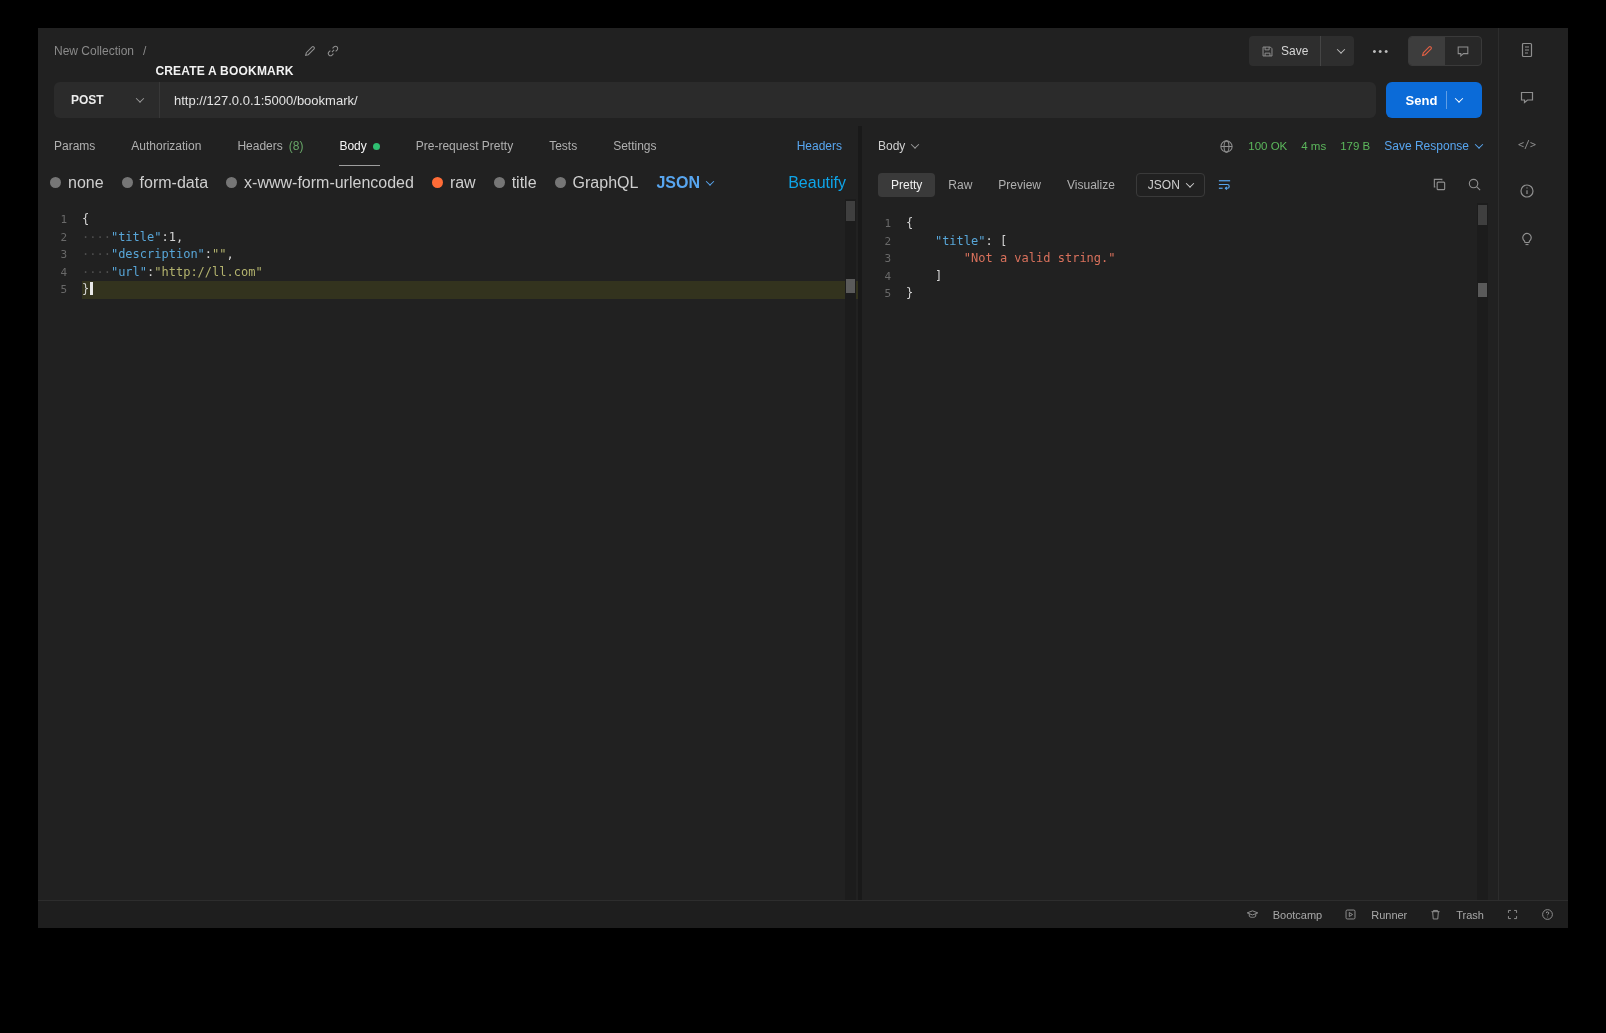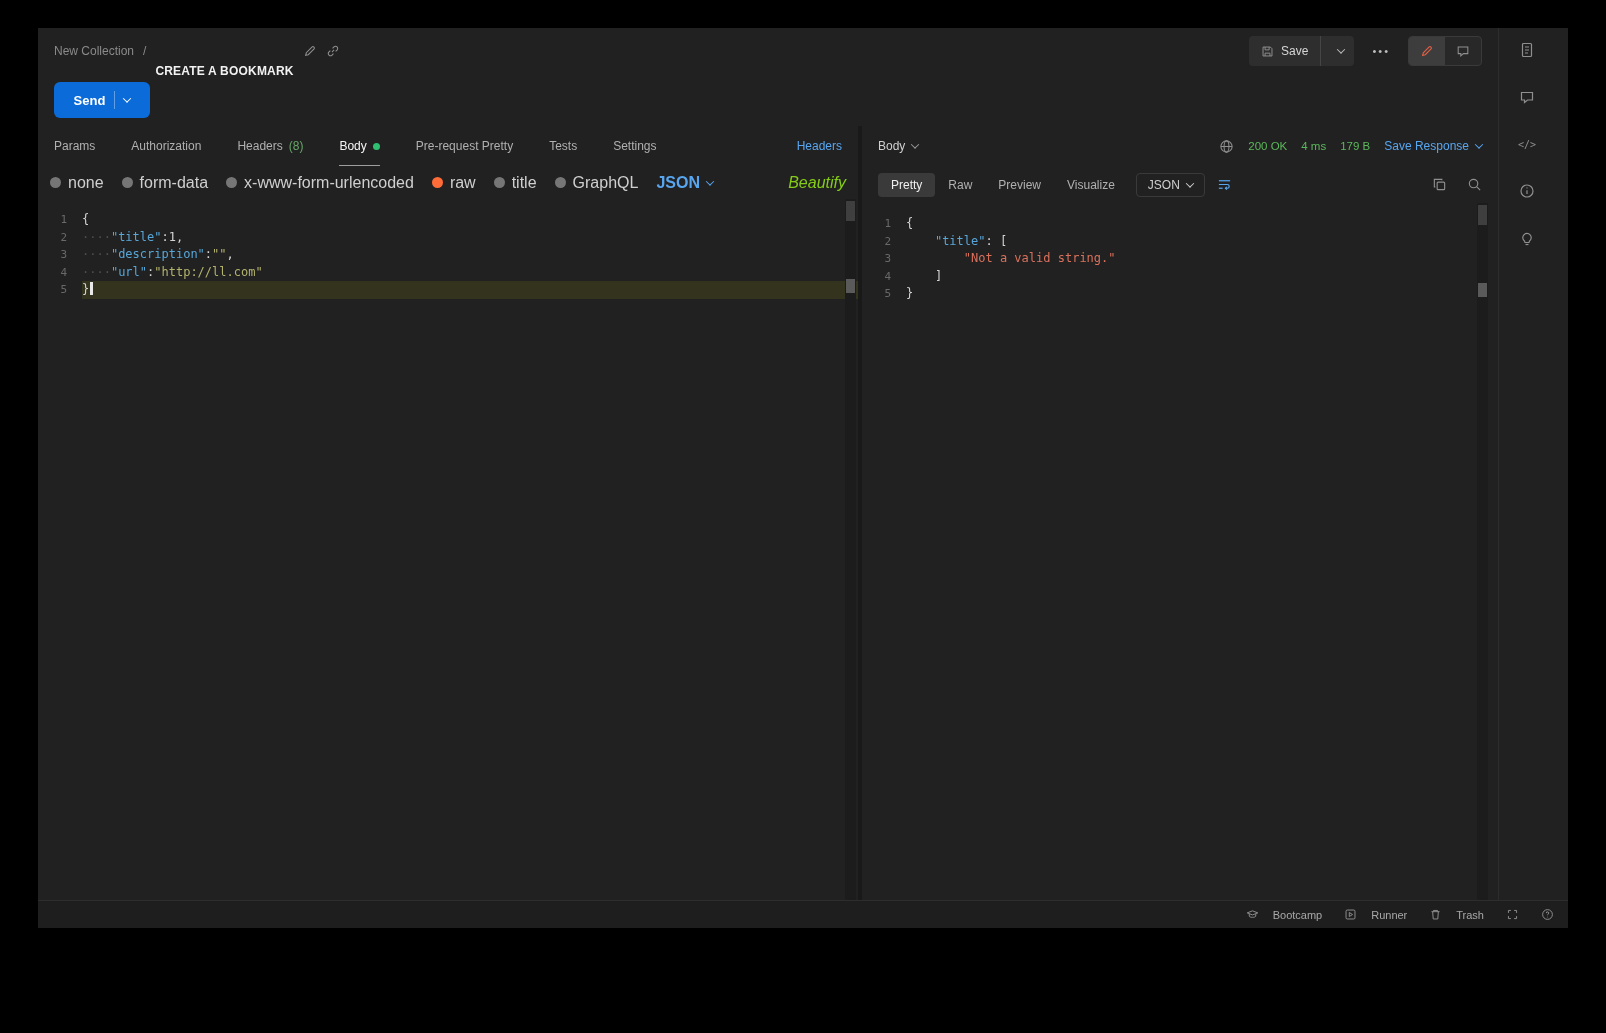--- a/index.html
+++ b/index.html
@@ -61,21 +61,21 @@
   .dot { width:7px; height:7px; border-radius:50%; background:#2fbf71; }
   .cookies { margin-left:auto; color:#58a6f0; font-size:12px; }
 
   
   .body-opts { height:33px; display:flex; align-items:center; gap:18px; padding:0 12px;
                font-size:16px; color:#cfcfcf; flex:none; }
   .opt { display:flex; align-items:center; gap:7px; cursor:pointer; }
   .radio { width:11px; height:11px; border-radius:50%; background:#767676; flex:none; }
   .opt.sel .radio { background:#ff6c37; }
   .lang-dd { color:#58a6f0; display:flex; align-items:center; font-weight:600; }
-  .beautify { margin-left:auto; color:#84cc16;font-style:italic; }
+  .beautify { margin-left:auto; color:#0ea5e9; }
 
   
   .editor { flex:1; position:relative; overflow:hidden;
             font-family:"DejaVu Sans Mono", monospace; font-size:12px; }
   .code-area { padding-top:12px; }
   .code-line { display:flex; height:17.6px; line-height:17.6px; }
   .ln { width:44px; text-align:right; padding-right:15px; color:#696969; font-size:11px; flex:none; user-select:none; }
   .code { flex:1; white-space:pre; color:#d4d4d4; padding-right:16px; }
   .code-line.current .code { background:#33331e; }
   .tok-key { color:#58a6d8; }
@@ -180,20 +180,27 @@
                 <svg width="14" height="14" viewBox="0 0 16 16" fill="none" stroke="currentColor" stroke-width="1.2">
                     <path d="M2.5 3.5h11v7.5H8.5L5.5 13.5v-2.5h-3z"></path>
                   </svg>
               </span>
             </button>
           </div>
         </div>
       </header>
 
       <div class="request-row">
+        <div class="url-bar">
+          <button class="method">
+            <span>POST</span>
+            <span class="chev"></span>
+          </button>
+          <input class="url-input" value="http://127.0.0.1:5000/bookmark/" style="">
+        </div>
         <button class="send-btn">
           <span>Send</span>
           <span class="send-divider"></span>
           <span class="chev"></span>
         </button>
       </div>
 
       <div class="split">
 
         <section class="left-pane">
@@ -295,21 +302,21 @@
                 <span class="chev"></span>
             </button>
             <div class="resp-status">
               <span class="ic">
                 <svg width="15" height="15" viewBox="0 0 16 16" fill="none" stroke="currentColor" stroke-width="1.1">
                     <circle cx="8" cy="8" r="6"></circle>
                     <ellipse cx="8" cy="8" rx="2.6" ry="6"></ellipse>
                     <path d="M2 8h12"></path>
                   </svg>
               </span>
-              <span class="green">200 OK</span>
+              <span class="green">100 OK</span>
               <span class="green">4 ms</span>
               <span class="green">179 B</span>
               <button class="save-resp">
                 <span>Save Response</span>
                   <span class="chev"></span>
               </button>
             </div>
           </div>
 
           <div class="resp-tabs">

